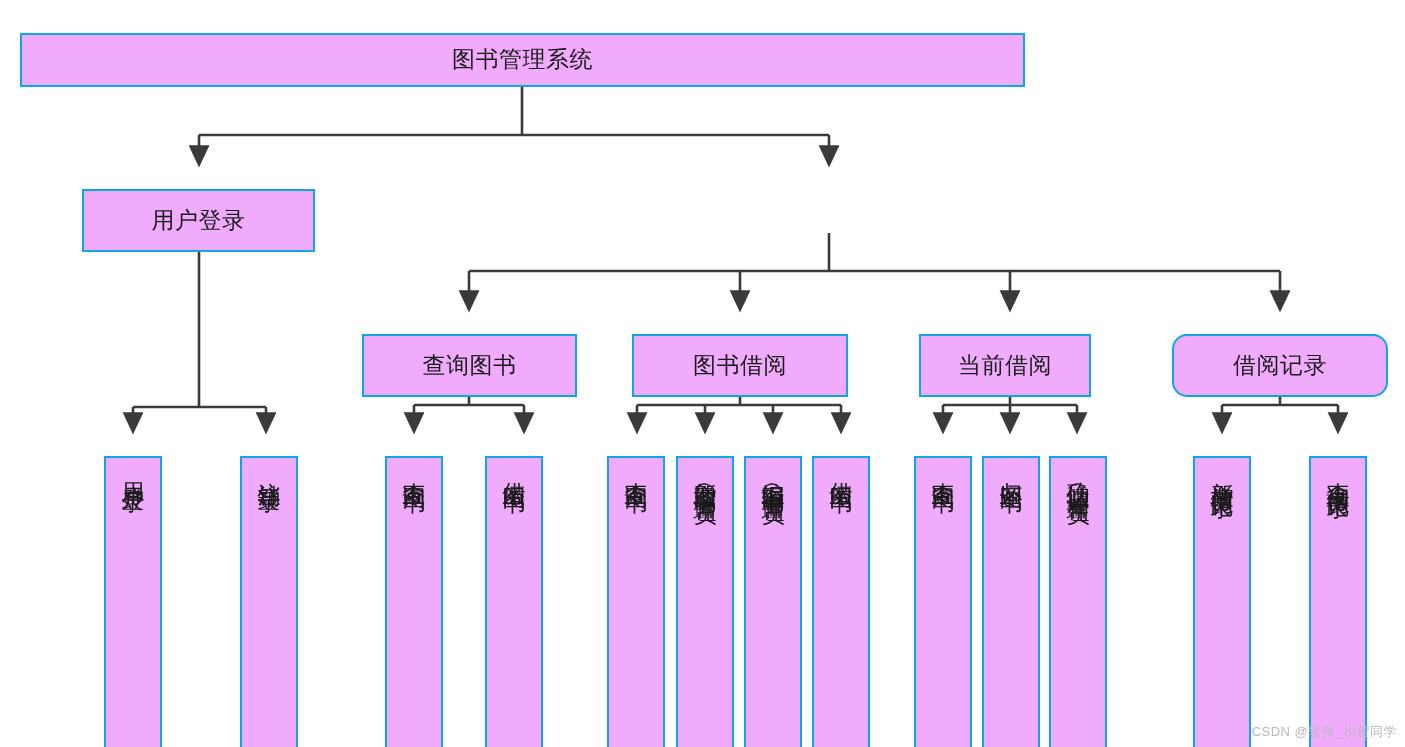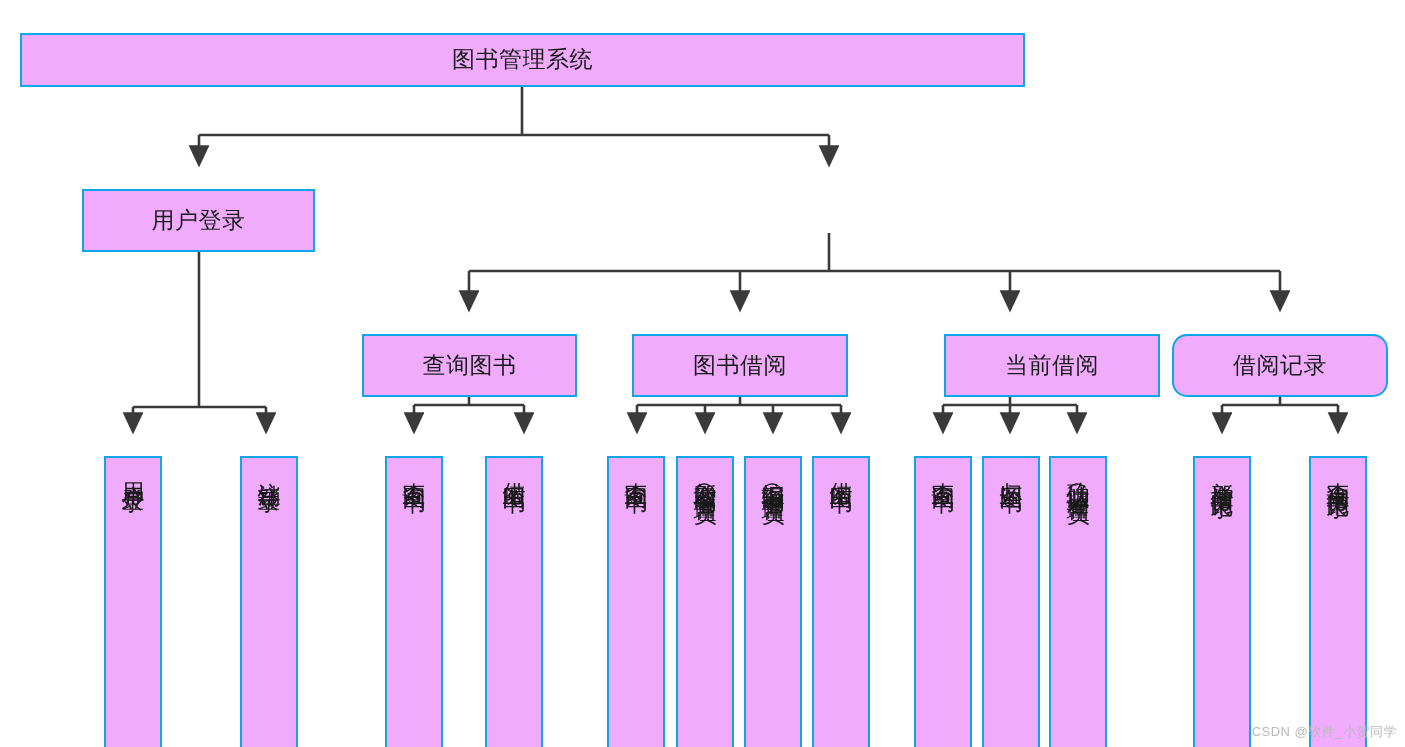--- a/index.html
+++ b/index.html
@@ -127,21 +127,21 @@
   <div class="node horiz" style="left:82px; top:170px; width:233px; height:63px;">
     <span class="node-label">用户登录</span>
   </div>
 
   <div class="node horiz" style="left:362px; top:315px; width:215px; height:63px;">
     <span class="node-label">查询图书</span>
   </div>
   <div class="node horiz" style="left:632px; top:315px; width:216px; height:63px;">
     <span class="node-label">图书借阅</span>
   </div>
-  <div class="node horiz" style="left:944px; top:315px; width:216px; height:63px;">
+  <div class="node horiz" style="left:919px; top:315px; width:172px; height:63px;">
     <span class="node-label">当前借阅</span>
   </div>
   <div class="node horiz" style="left:1172px; top:315px; width:216px; height:63px;border-radius:15px;">
     <span class="node-label">借阅记录</span>
   </div>
 
   <div class="node vert" style="left:104px; top:437px; width:58px; height:298px;">
     <span class="node-label">用户登录</span>
   </div>
   <div class="node vert" style="left:240px; top:437px; width:58px; height:298px;">

